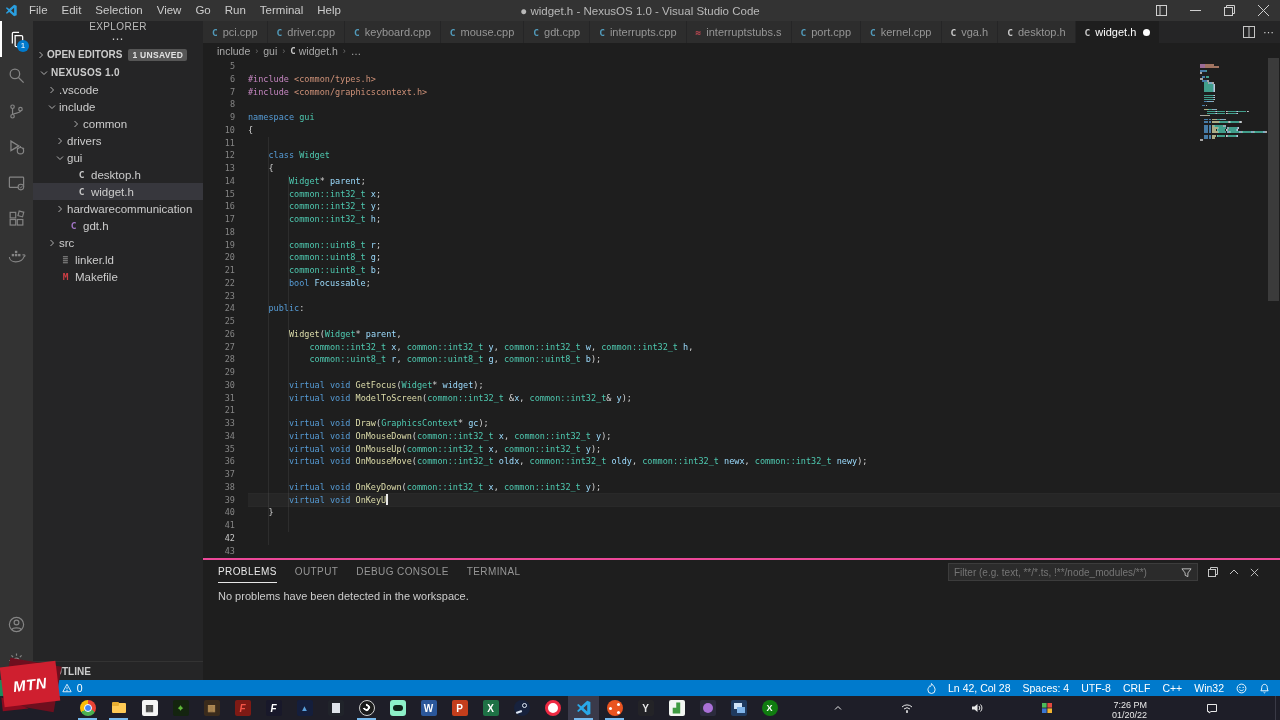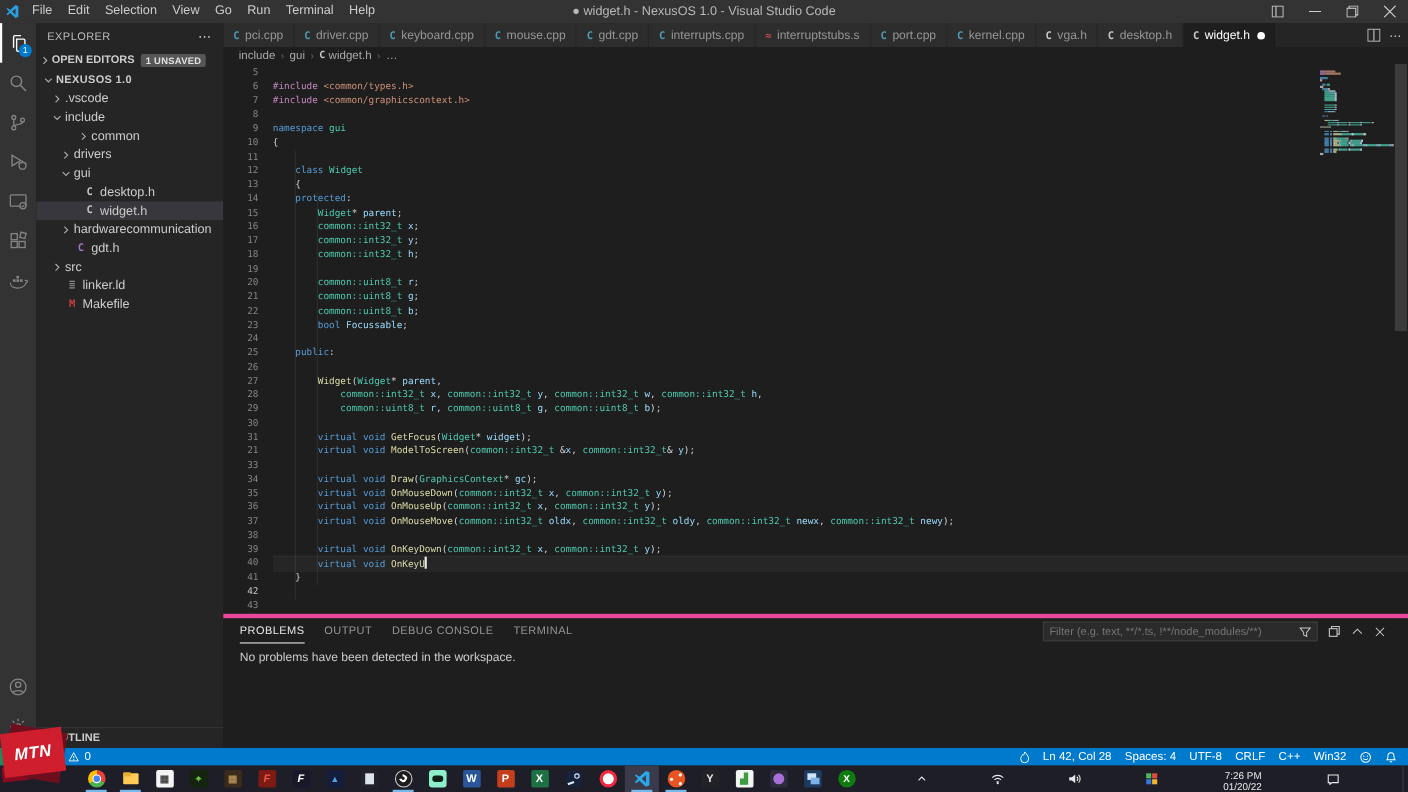--- a/index.html
+++ b/index.html
@@ -22,21 +22,21 @@
 
   
   #activitybar { width:33px; background:#333333; display:flex; flex-direction:column; align-items:center; position:relative; }
   .act-item { width:33px; height:36px; display:flex; align-items:center; justify-content:center; position:relative; color:#858585; }
   .act-item.active { color:#ffffff; border-left:2px solid #fff; }
   .act-badge { position:absolute; right:4px; bottom:5px; min-width:12px; height:12px; border-radius:6px; background:#007acc; color:#fff; font-size:8px; line-height:12px; text-align:center; padding:0 2px; }
   #act-bottom { position:absolute; bottom:2px; left:0; width:33px; display:flex; flex-direction:column; align-items:center; }
 
   
   #sidebar { width:170px; background:#252526; position:relative; overflow:hidden; }
-  #sidebar-header { height:24px; display:flex; align-items:center; justify-content:space-between; padding:0 10px; }
+  #sidebar-header { height:24px; display:flex; align-items:center; justify-content:space-between; padding:0 10px;flex-direction:column; }
   #sidebar-title { font-size:10px; color:#bbbbbb; letter-spacing:.4px; }
   #sidebar-more { color:#cccccc; font-size:12px; letter-spacing:1px; }
   .section-row { height:19px; display:flex; align-items:center; padding:0 4px; color:#cccccc; font-weight:bold; font-size:10px; }
   .section-row .chev { margin-right:2px; }
   .badge-pill { background:#565656; color:#e2e2e2; font-size:8.5px; font-weight:bold; border-radius:2px; padding:1px 4px; margin-left:6px; letter-spacing:.3px; }
   #tree { font-size:11.5px; }
   .tree-row { height:17px; display:flex; align-items:center; color:#cccccc; white-space:nowrap; }
   .tree-row.selected { background:#37373d; }
   .tree-row .chev { width:14px; display:flex; justify-content:center; color:#b0b0b0; flex:none; }
   .tree-row .ficon { width:13px; text-align:center; font-weight:bold; font-size:9.5px; margin-right:3px; flex:none; font-family:"DejaVu Sans Mono", monospace; }
@@ -71,21 +71,21 @@
   .tk-p{color:#d4d4d4}.tk-k{color:#569cd6}.tk-d{color:#c586c0}.tk-s{color:#ce9178}.tk-t{color:#4ec9b0}.tk-v{color:#9cdcfe}.tk-f{color:#dcdcaa}
   .caret { display:inline-block; width:1.5px; height:11px; background:#e8e8e8; vertical-align:-2px; }
   .indent-guide { position:absolute; width:1px; background:rgba(255,255,255,0.07); }
   #minimap { position:absolute; top:4px; right:14px; width:66px; }
   .mm-row { height:1.6px; margin-bottom:.45px; position:relative; }
   .mm-bar { position:absolute; top:0; height:100%; opacity:.75; }
   #vscroll { position:absolute; top:0; right:0; width:13px; bottom:0; }
   #vscroll .thumb { position:absolute; top:0; left:1px; width:11px; height:243px; background:rgba(121,121,121,0.32); }
 
   
-  #panel { height:122px; border-top:4px solid #ec4899; position:relative; background:#1e1e1e; }
+  #panel { height:122px; border-top:2px solid #ec4899; position:relative; background:#1e1e1e; }
   #panel-tabs { height:23px; display:flex; align-items:center; padding-left:15px; }
   .panel-tab { margin-right:18px; font-size:10px; letter-spacing:.4px; color:#969696; height:100%; display:flex; align-items:center; border-bottom:1px solid transparent; }
   .panel-tab.active { color:#e7e7e7; border-bottom-color:#e7e7e7; }
   #panel-msg { padding:7px 0 0 15px; color:#cccccc; font-size:11px; }
   #panel-right { position:absolute; right:20px; top:3px; display:flex; align-items:center; gap:9px; color:#c5c5c5; }
   #filter-box { width:250px; height:18px; background:#2b2b2b; border:1px solid #3c3c3c; display:flex; align-items:center; padding:0 5px; }
   #filter-box input { flex:1; background:transparent; border:none; outline:none; color:#8a8a8a; font-size:10px; font-family:"Liberation Sans", sans-serif; }
 
   
   #statusbar { position:absolute; left:0; right:0; bottom:24px; height:16px; background:#007acc; color:#ffffff; display:flex; align-items:center; font-size:10.5px; }
@@ -477,21 +477,20 @@
           <div id="code-lines">
               <div class="cl"></div>
               <div class="cl"><span class="tk-d">#include </span><span class="tk-s">&lt;common/types.h&gt;</span></div>
               <div class="cl"><span class="tk-d">#include </span><span class="tk-s">&lt;common/graphicscontext.h&gt;</span></div>
               <div class="cl"></div>
               <div class="cl"><span class="tk-k">namespace </span><span class="tk-t">gui</span></div>
               <div class="cl"><span class="tk-p">{</span></div>
               <div class="cl"></div>
               <div class="cl"><span class="tk-p">    </span><span class="tk-k">class </span><span class="tk-t">Widget</span></div>
               <div class="cl"><span class="tk-p">    {</span></div>
-              <div class="cl"><span class="tk-p">    </span><span class="tk-k">protected</span><span class="tk-p">:</span></div>
               <div class="cl"><span class="tk-p">        </span><span class="tk-t">Widget</span><span class="tk-p">* </span><span class="tk-v">parent</span><span class="tk-p">;</span></div>
               <div class="cl"><span class="tk-p">        </span><span class="tk-t">common::int32_t</span><span class="tk-p"> </span><span class="tk-v">x</span><span class="tk-p">;</span></div>
               <div class="cl"><span class="tk-p">        </span><span class="tk-t">common::int32_t</span><span class="tk-p"> </span><span class="tk-v">y</span><span class="tk-p">;</span></div>
               <div class="cl"><span class="tk-p">        </span><span class="tk-t">common::int32_t</span><span class="tk-p"> </span><span class="tk-v">h</span><span class="tk-p">;</span></div>
               <div class="cl"></div>
               <div class="cl"><span class="tk-p">        </span><span class="tk-t">common::uint8_t</span><span class="tk-p"> </span><span class="tk-v">r</span><span class="tk-p">;</span></div>
               <div class="cl"><span class="tk-p">        </span><span class="tk-t">common::uint8_t</span><span class="tk-p"> </span><span class="tk-v">g</span><span class="tk-p">;</span></div>
               <div class="cl"><span class="tk-p">        </span><span class="tk-t">common::uint8_t</span><span class="tk-p"> </span><span class="tk-v">b</span><span class="tk-p">;</span></div>
               <div class="cl"><span class="tk-p">        </span><span class="tk-k">bool</span><span class="tk-p"> </span><span class="tk-v">Focussable</span><span class="tk-p">;</span></div>
               <div class="cl"></div>

